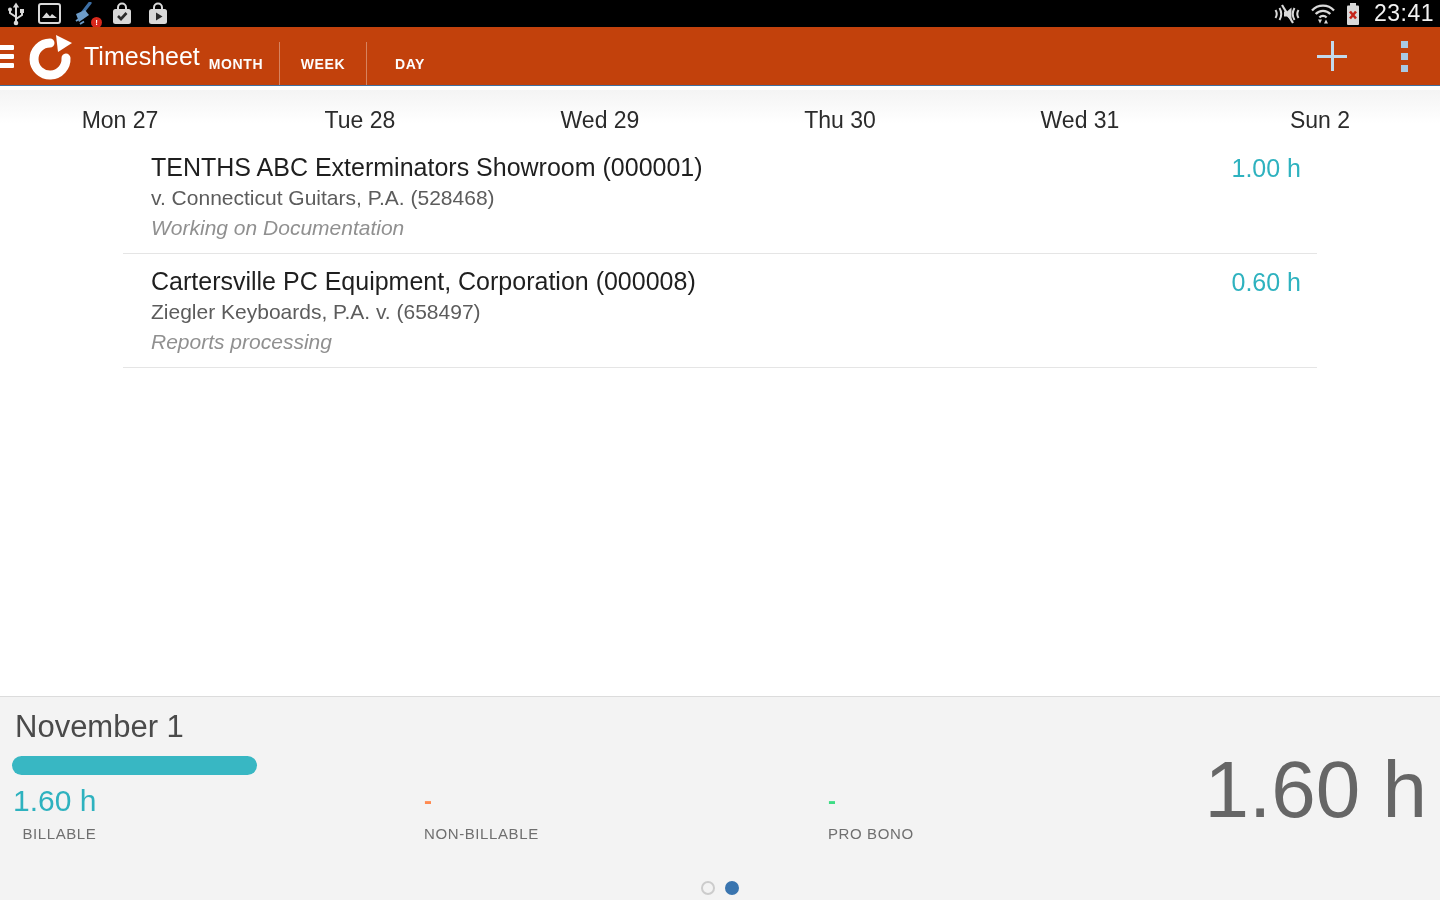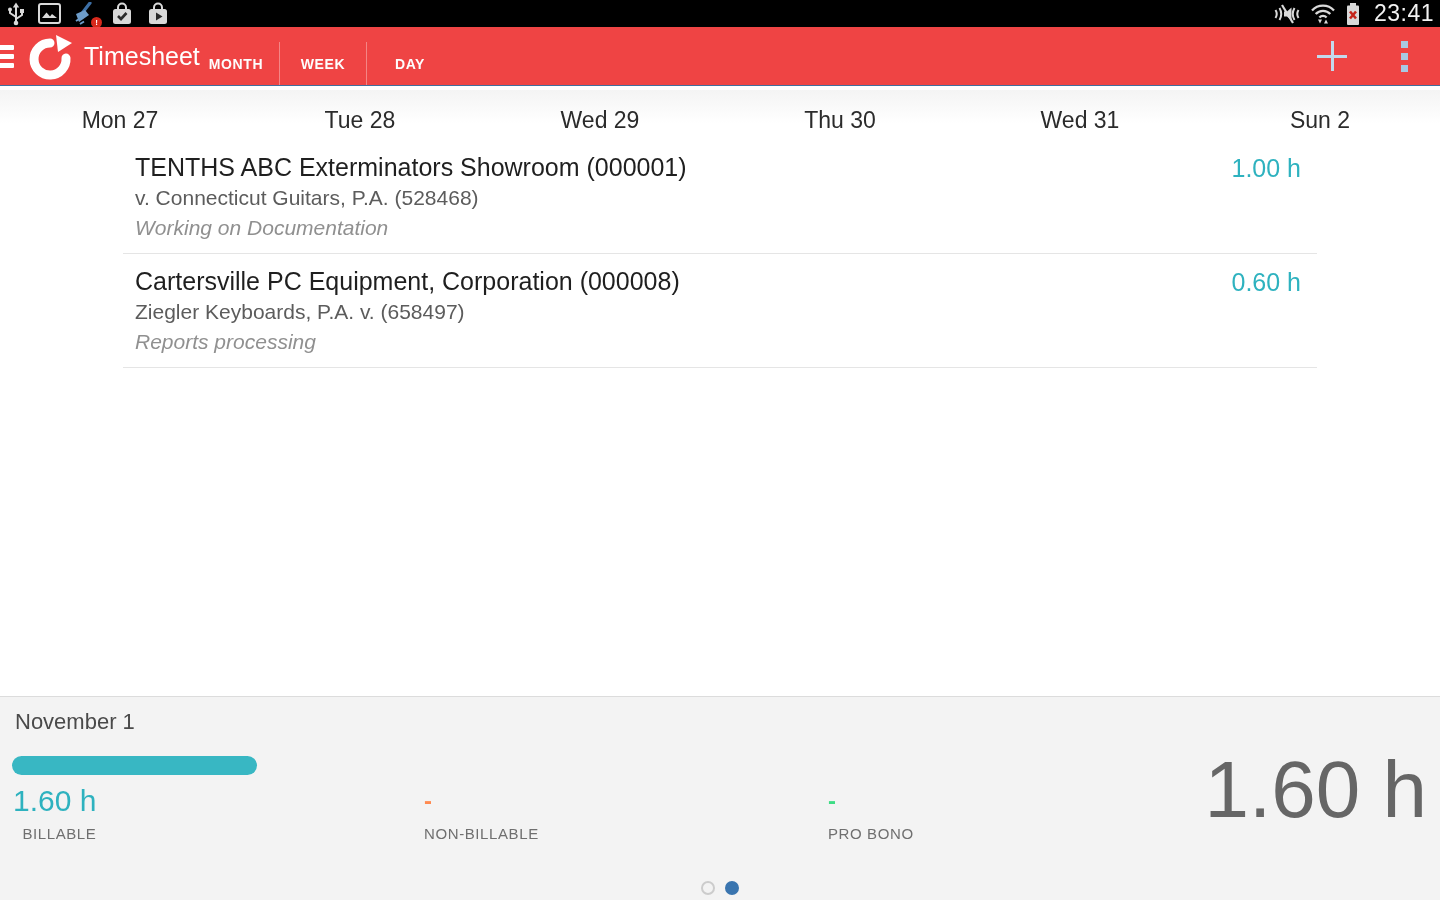--- a/index.html
+++ b/index.html
@@ -11,21 +11,21 @@
   .status-bar { position:absolute; top:0; left:0; width:100%; height:27px; background:#000;
     display:flex; align-items:center; justify-content:space-between; padding:0 6px; }
   .sb-group { display:flex; align-items:center; gap:12px; }
   .sb-group.right { gap:9px; }
   .sb-icon { display:flex; align-items:center; justify-content:center; position:relative; }
   .sb-time { color:#f2f2f2; font-size:23px; letter-spacing:0.5px; margin-left:4px; line-height:27px; }
   .badge { position:absolute; right:-4px; bottom:-3px; width:11px; height:11px; border-radius:50%;
     background:#d8291c; color:#fff; font-size:8px; font-weight:bold; text-align:center; line-height:11px; }
 
   
-  .app-bar { position:absolute; top:27px; left:0; width:100%; height:59px; background:#ef4444;
+  .app-bar { position:absolute; top:27px; left:0; width:100%; height:59px; background:#c2410c;
     border-bottom:1px solid #426f9e; overflow:hidden; }
   .hamburger { position:absolute; left:-14px; top:18px; width:28px; display:flex; flex-direction:column; gap:4.5px; cursor:pointer; }
   .hamburger span { display:block; height:4.5px; background:#fff; border-radius:1px; }
   .app-logo { position:absolute; left:26px; top:7px; }
   .app-title { position:absolute; left:84px; top:15px; color:#fff; font-size:25px; font-weight:400; }
   .tabs { position:absolute; left:193px; top:8px; height:100%; display:flex; align-items:stretch; }
   .tab { width:86px; display:flex; align-items:center; justify-content:center; color:#fdfdfd;
     font-size:14px; font-weight:bold; letter-spacing:0.6px; cursor:pointer; position:relative; }
   .tab-divider { width:1px; height:44px; background:rgba(255,255,255,0.35); align-self:center; }
   .tab .tab-indicator { display:none; }
@@ -44,29 +44,29 @@
   .day { flex:1; display:flex; align-items:center; justify-content:center; position:relative;
     font-size:23px; color:#2b2b2b; cursor:pointer; }
   .day .day-indicator { display:none; }
   .day.active .day-indicator { display:block; position:absolute; left:50%; transform:translateX(-50%);
     bottom:0; width:68px; height:8px; background:#3a77ae; }
 
   
   .content { position:absolute; top:140px; left:0; width:100%; height:556px; background:#fff; }
   .entry { display:flex; align-items:flex-start; margin:0 123px; padding:12px 16px 11px 12px;
     border-bottom:1px solid #e5e5e5; cursor:pointer; }
-  .entry-main { flex:1; min-width:0; }
+  .entry-main { flex:1; min-width:0;margin-left:16px; }
   .entry-title { font-size:25px; color:#1f1f1f; line-height:31px; }
   .entry-sub   { font-size:21px; color:#5c5c5c; line-height:30px; }
   .entry-desc  { font-size:21px; color:#909090; line-height:29px;font-style:italic; }
   .entry-hours { font-size:25px; color:#2eb2bf; line-height:31px; padding-top:1px; white-space:nowrap; }
 
   
   .summary { position:absolute; top:696px; left:0; width:100%; height:204px; background:#f3f3f3; border-top:1px solid #dcdcdc; }
-  .summary-date { position:absolute; left:15px; top:12px; font-size:22px; color:#4a4a4a; }
+  .summary-date { position:absolute; left:15px; top:12px; font-size:31px; color:#4a4a4a; }
   .progress-track { position:absolute; left:12px; top:59px; width:100%; height:19px; }
   .progress-fill { height:19px; border-radius:10px; background:#38b7c3; width:17%; }
   .stat { position:absolute; }
   .stat-value { font-size:30px; color:#2eb2bf; line-height:32px; }
   .stat-value.dash { font-size:24px; font-weight:bold; line-height:32px; }
   .stat-label { font-size:15px; color:#6f6f6f; letter-spacing:0.6px; margin-top:8px;text-align:right; }
   .stat.c1 { left:13px;  top:88px; }
   .stat.c2 { left:424px; top:88px; }
   .stat.c3 { left:828px; top:88px; }
   .summary-total { position:absolute; right:13px; top:52px; font-size:80px; line-height:82px; color:#666; }

